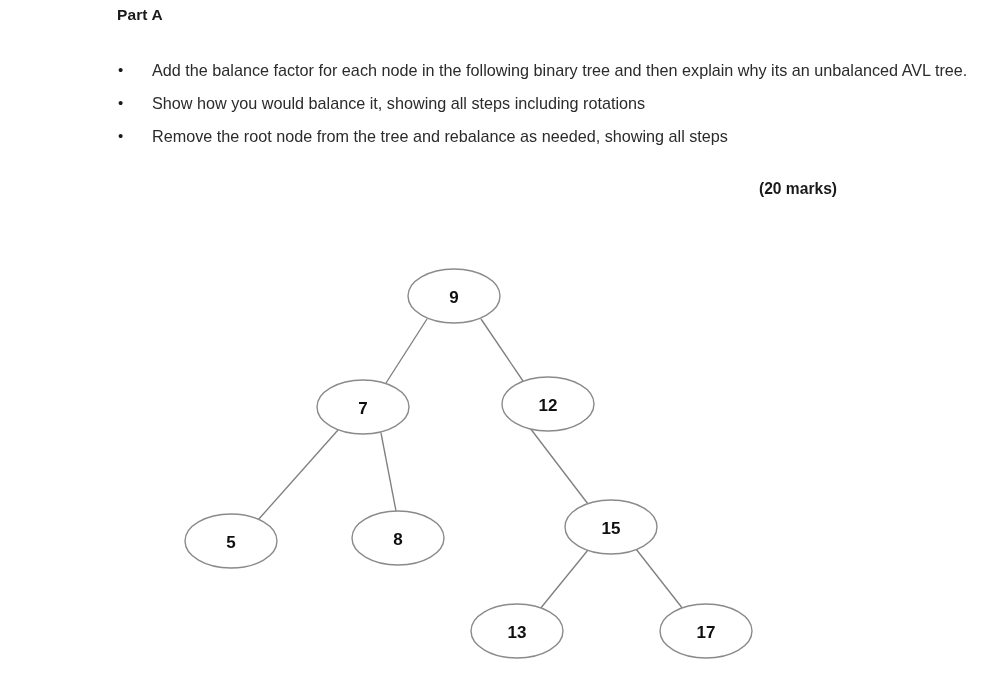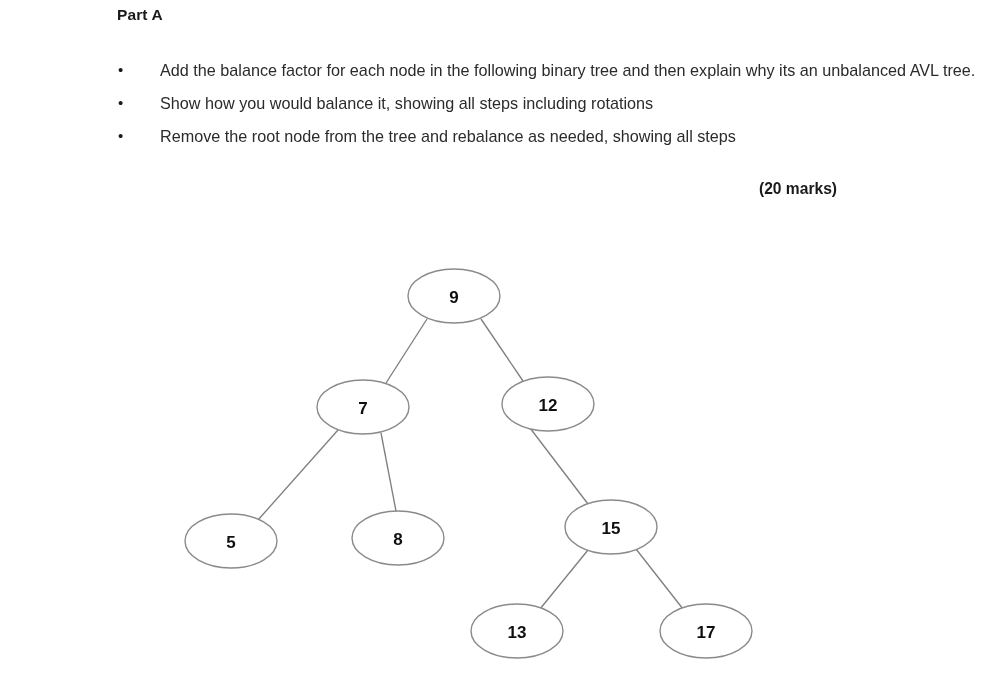--- a/index.html
+++ b/index.html
@@ -55,21 +55,20 @@
     left: 1px;
     top: 0px;
     width: 12px;
     text-align: left;
     font-size: 15px;
     line-height: 28px;
     color: #1a1a1a;
   }
   .bullet-text {
     display: block;
-    margin-left: 8px;
   }
 
   
   .marks {
     position: absolute;
     right: 19px;
     top: 180px;
     font-size: 15.6px;
     font-weight: bold;
     color: #1a1a1a;

